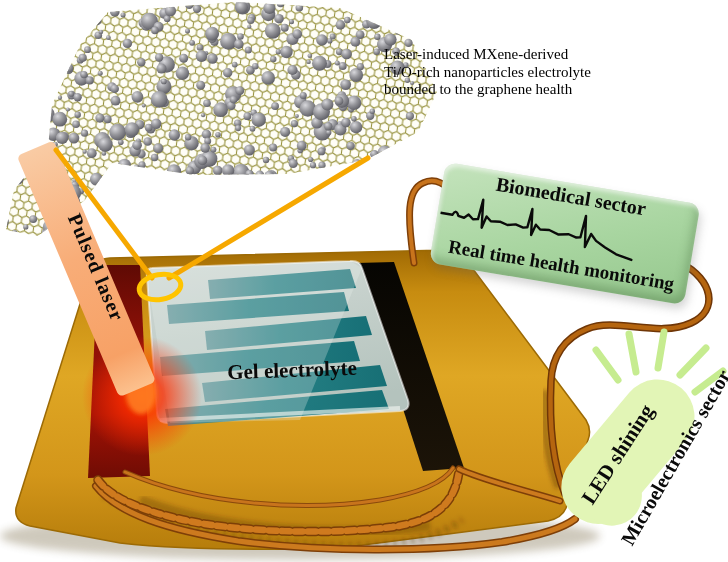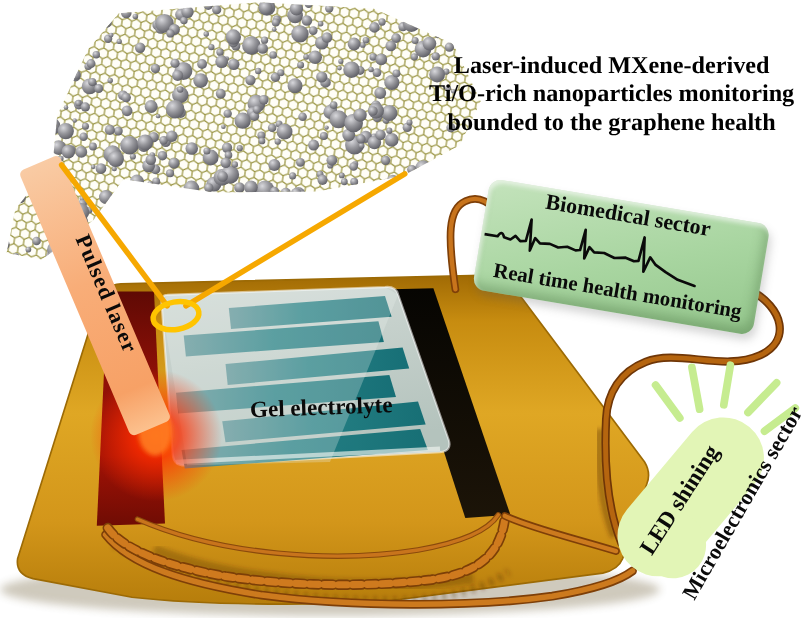--- a/index.html
+++ b/index.html
@@ -3,22 +3,22 @@
 <meta charset="utf-8">
 <style>
   html,body{margin:0;padding:0;background:#ffffff;}
   #canvas{
     position:relative;width:728px;height:562px;overflow:hidden;background:#ffffff;
     font-family:"Liberation Serif","DejaVu Serif",serif;
   }
   #scene{position:absolute;left:0;top:0;}
   .lbl{position:absolute;color:#0a0a0a;font-weight:bold;white-space:nowrap;}
   #title{
-    position:absolute;left:384px;top:46px;width:344px;text-align:center;
-    font-size:22px;font-weight:bold;color:#000;line-height:1.18;
+    position:absolute;left:384px;top:46px;width:344px;text-align:left;
+    font-size:15px;font-weight:normal;color:#000;line-height:1.18;
   }
   #pulsed-laser-label{
     left:26px;top:256px;width:140px;text-align:center;
     font-size:20px;transform:rotate(67deg);letter-spacing:1px;
   }
   #gel-label{
     left:192px;top:358px;width:200px;text-align:center;
     font-size:21px;transform:rotate(-2deg);
   }
   #monitor-box{
@@ -622,21 +622,21 @@
       </g>
       <g transform="rotate(-50 626 454)" fill="#e2f5b6">
         <rect x="546" y="417" width="166" height="74" rx="37"></rect>
         <circle cx="585" cy="470" r="30"></circle>
       </g>
     </g>
   </svg>
 
   <div id="title">
     <div>Laser-induced MXene-derived</div>
-    <div>Ti/O-rich nanoparticles monitoring</div>
+    <div>Ti/O-rich nanoparticles electrolyte</div>
     <div>bounded to the graphene health</div>
   </div>
 
   <div class="lbl" id="pulsed-laser-label">Pulsed laser</div>
 
   <div class="lbl" id="gel-label">Gel electrolyte</div>
 
   <div id="monitor-box">
     <div class="lbl top-label" style="position:absolute;">Biomedical sector</div>
     <svg id="ecg" width="250" height="48" viewBox="0 0 250 48">

